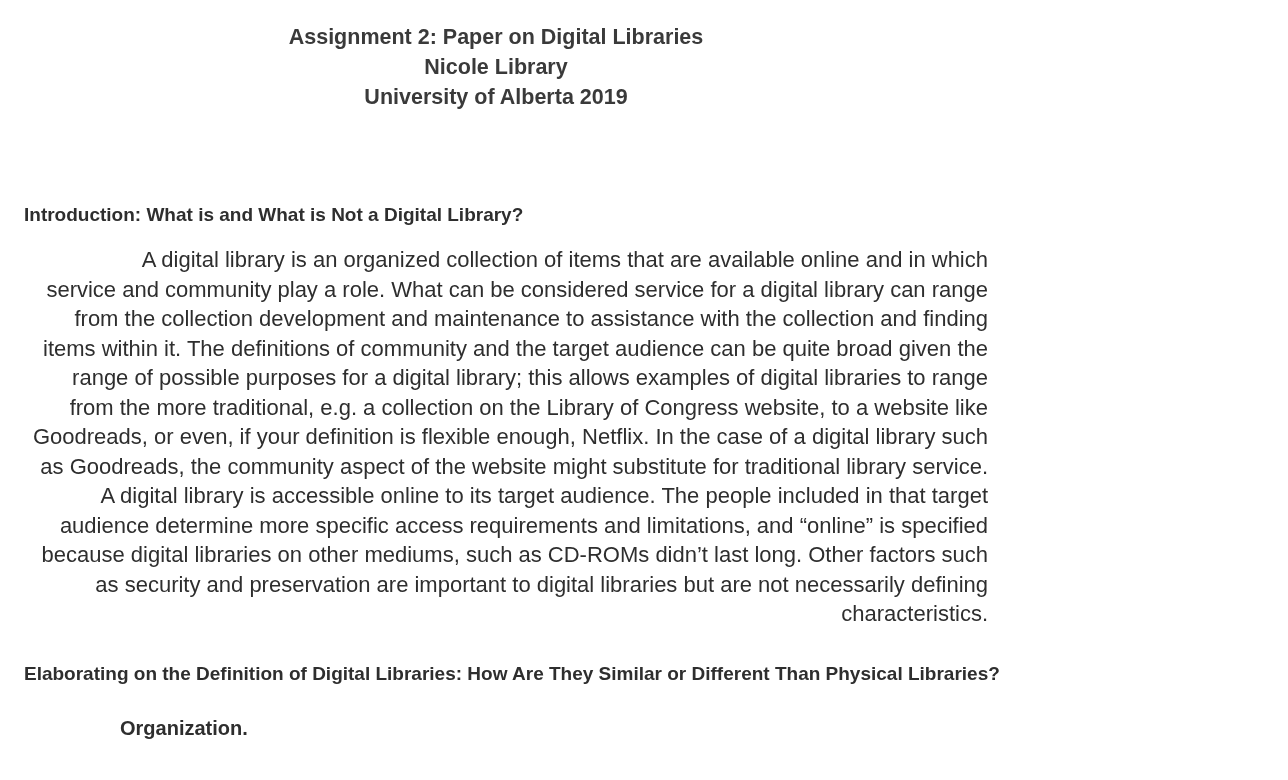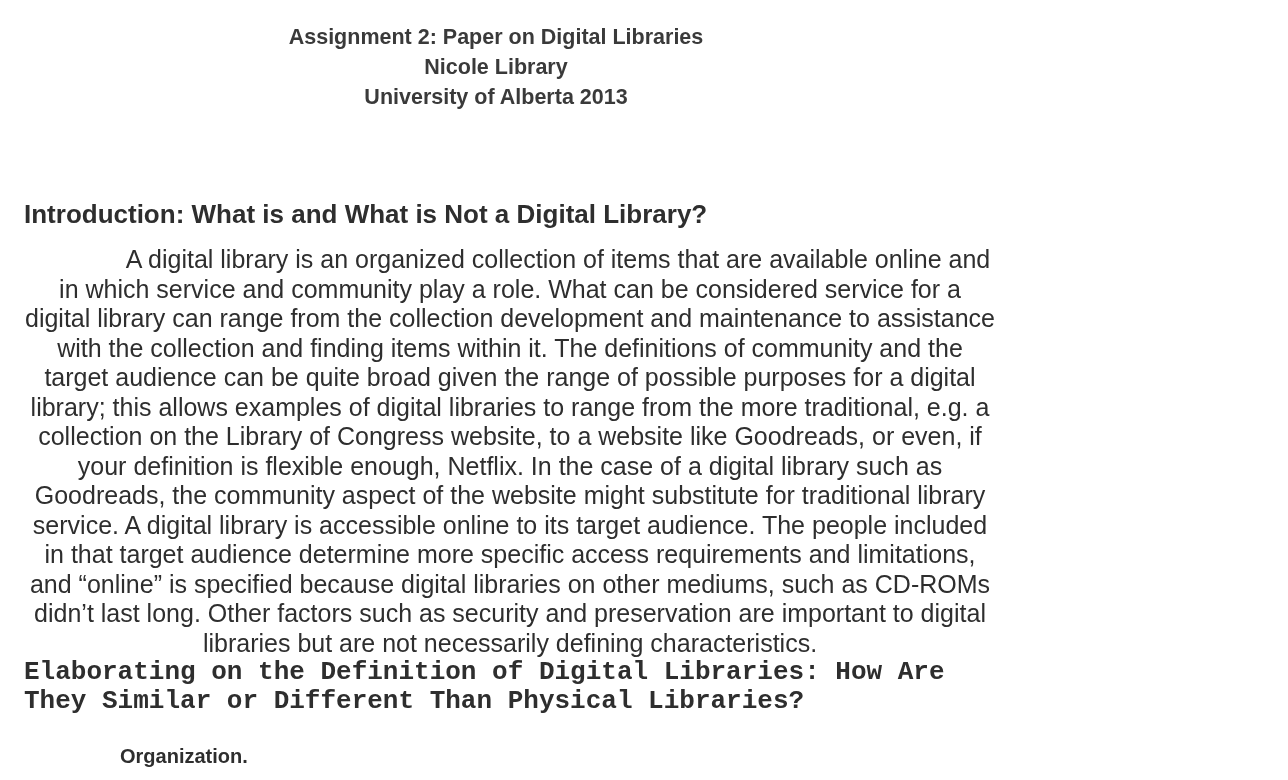--- a/index.html
+++ b/index.html
@@ -27,38 +27,38 @@
     font-size: 21.5px;
     line-height: 30px;
     color: #3a3a3a;
     padding-right: 36px;
   }
   .title-line {
     display: block;
   }
   .section-heading {
     font-weight: bold;
-    font-size: 26px;
+    font-size: 19px;
     line-height: 29px;
     color: #2e2e2e;
     margin: 0;
   }
   .heading-1 {
     margin-top: 88px;
   }
   .heading-2 {
+    margin-top: 30px;
     max-width: 1200px;
-    font-family: Liberation Mono, monospace;
   }
   .body-par {
-    font-size: 25px;
+    font-size: 22px;
     line-height: 29.5px;
     color: #2e2e2e;
-    margin: 16px 8px 0 0;
-    text-align: center;
+    margin: 16px 16px 0 0;
+    text-align: right;
     max-width: 1208px;
   }
   .indent {
     display: inline-block;
     width: 96px;
   }
   .sub-heading {
     font-weight: bold;
     font-size: 20px;
     line-height: 29px;
@@ -68,21 +68,21 @@
   }
 </style>
 </head>
 <body>
 
 <div class="page">
 
   <div class="title-block">
     <span class="title-line">Assignment 2: Paper on Digital Libraries</span>
     <span class="title-line">Nicole Library</span>
-    <span class="title-line">University of Alberta 2013</span>
+    <span class="title-line">University of Alberta 2019</span>
   </div>
 
   <h2 class="section-heading heading-1">Introduction: What is and What is Not a Digital Library?</h2>
 
   <p class="body-par"><span class="indent"></span><span>A digital library is an organized collection of items that are available online and in which service and community play a role. What can be considered service for a digital library can range from the collection development and maintenance to assistance with the collection and finding items within it. The definitions of community and the target audience can be quite broad given the range of possible purposes for a digital library; this allows examples of digital libraries to range from the more traditional, e.g. a collection on the Library of Congress website, to a website like Goodreads, or even, if your definition is flexible enough, Netflix. In the case of a digital library such as Goodreads, the community aspect of the website might substitute for traditional library service. A digital library is accessible online to its target audience. The people included in that target audience determine more specific access requirements and limitations, and “online” is specified because digital libraries on other mediums, such as CD-ROMs didn’t last long. Other factors such as security and preservation are important to digital libraries but are not necessarily defining characteristics.</span></p>
 
   <h2 class="section-heading heading-2">Elaborating on the Definition of Digital Libraries: How Are They Similar or Different Than Physical Libraries?</h2>
 
   <h3 class="sub-heading">Organization.</h3>
 

